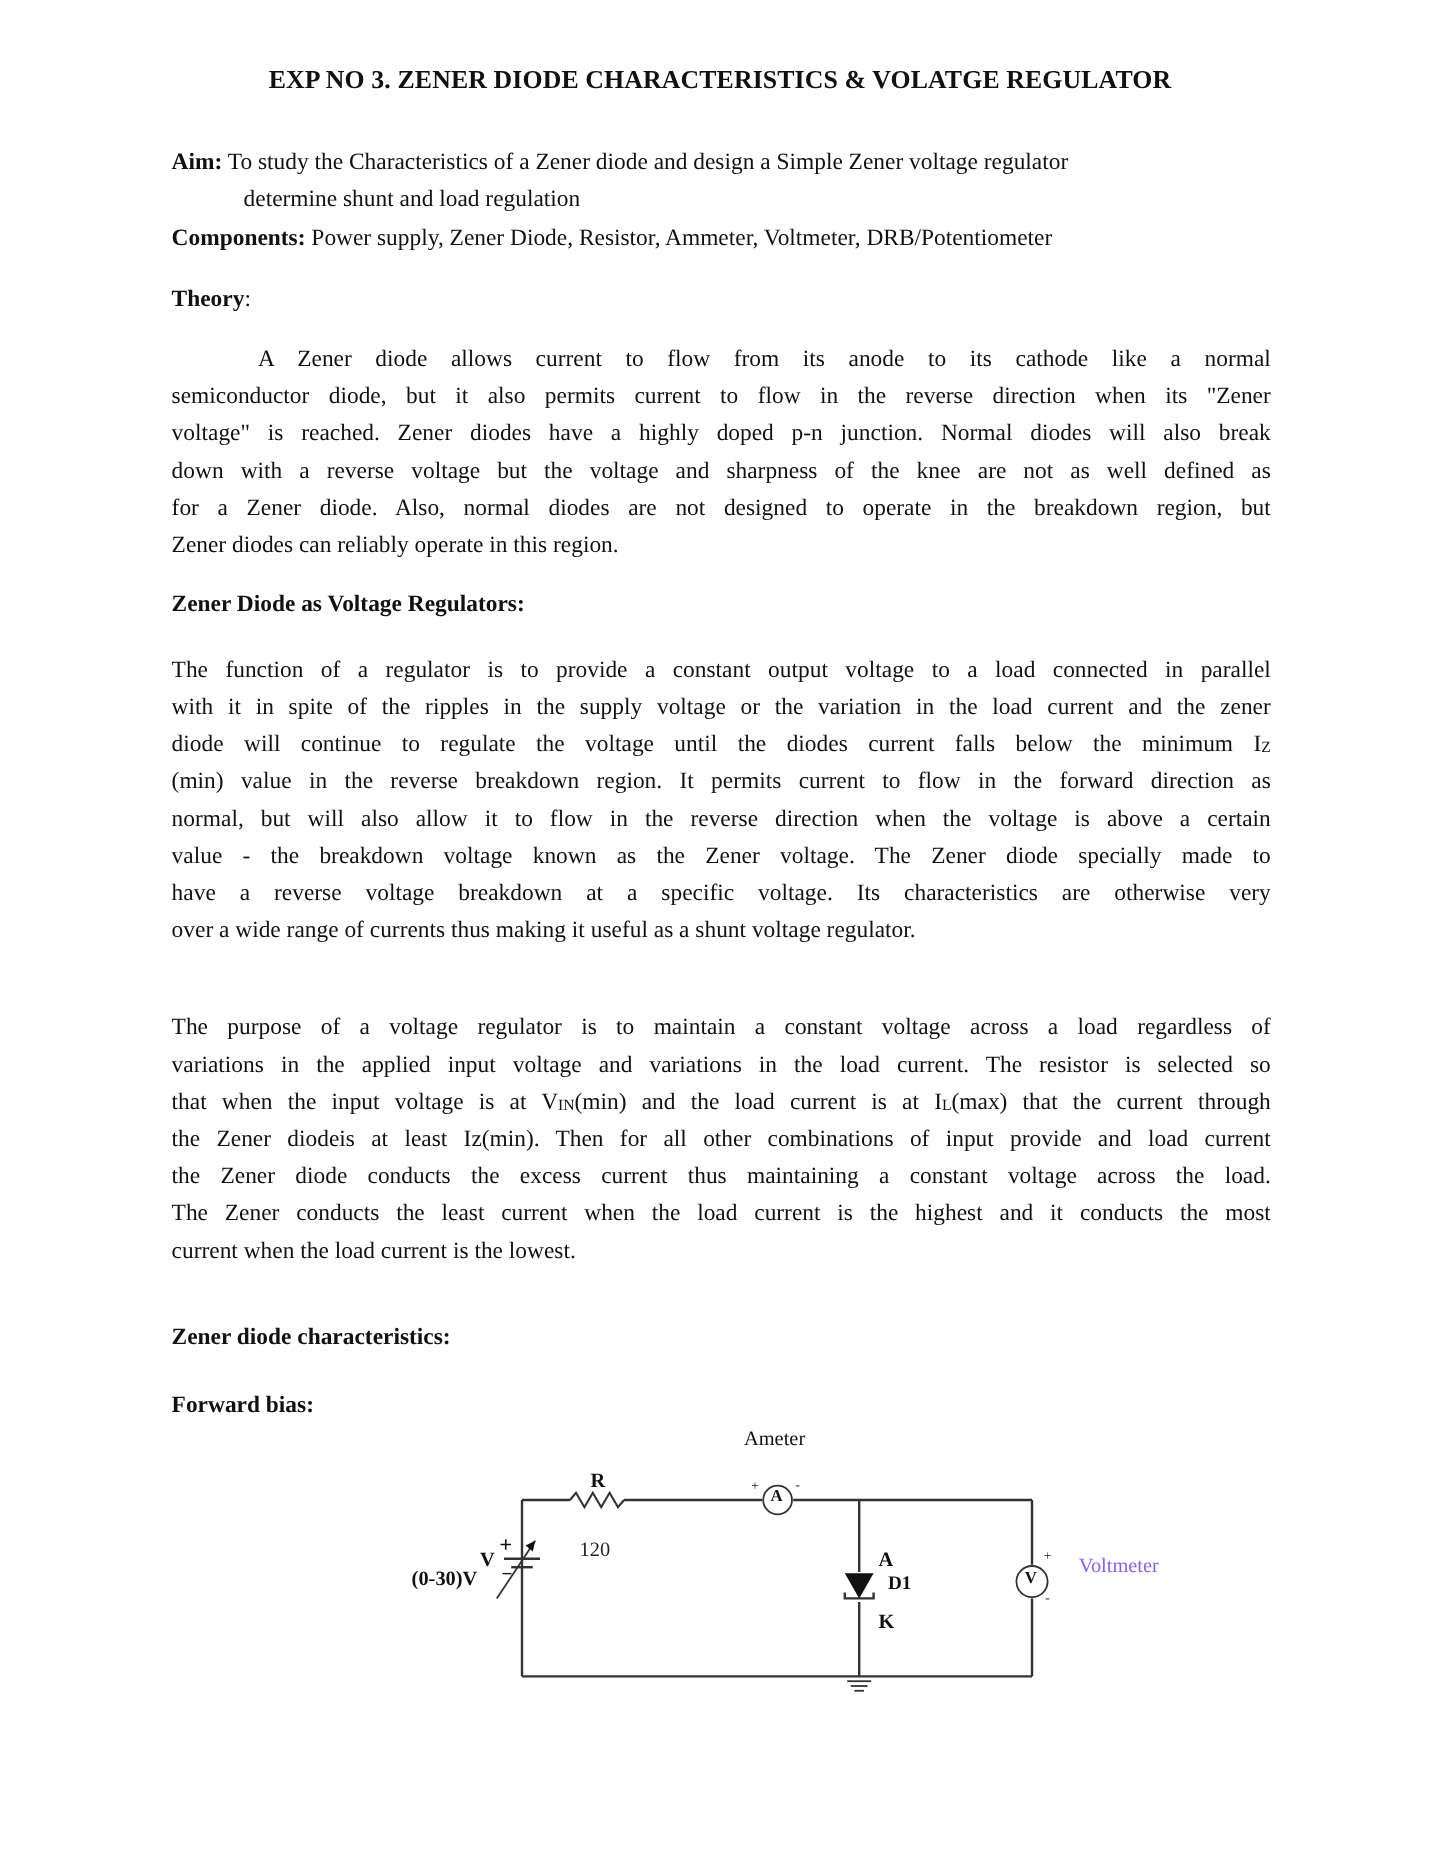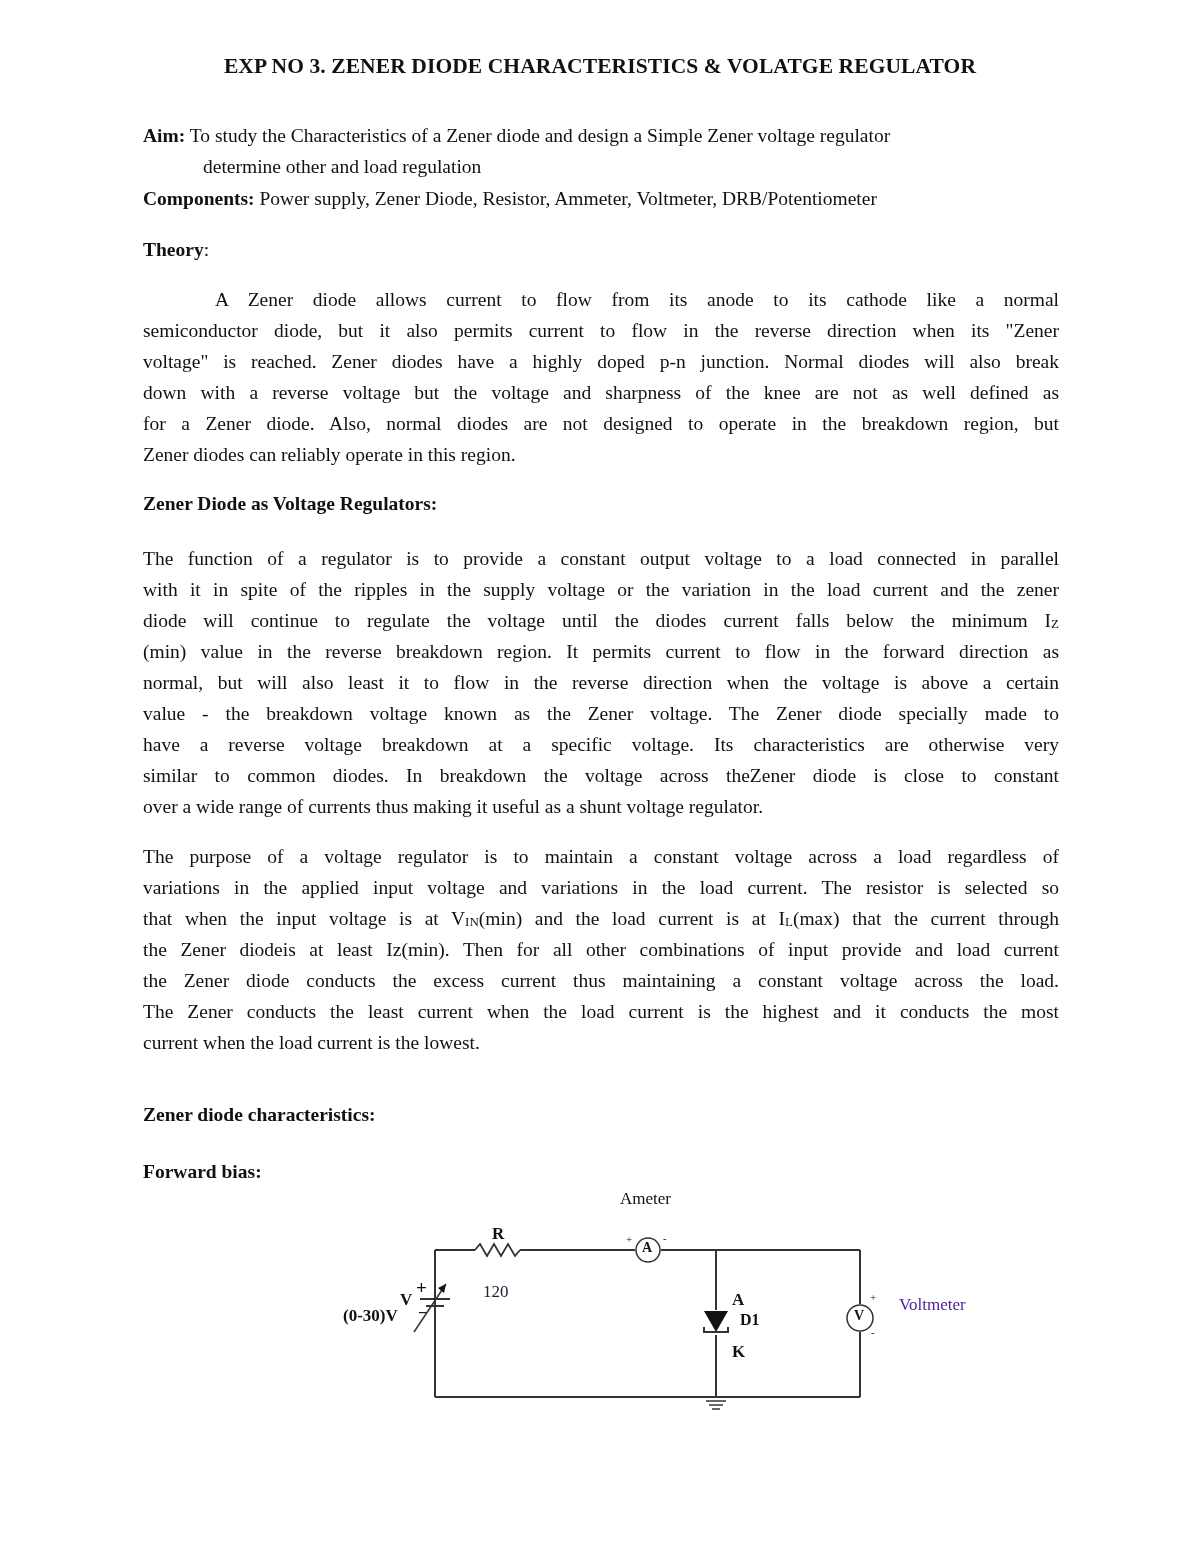--- a/index.html
+++ b/index.html
@@ -30,21 +30,21 @@
 </head>
 <body>
 
 <div class="page">
 
   <div class="title">EXP NO 3. ZENER DIODE CHARACTERISTICS &amp; VOLATGE REGULATOR</div>
 
   <div class="line" style="top:120px;">
     <b>Aim:</b><span> To study the Characteristics of a Zener diode and design a Simple Zener voltage regulator</span>
   </div>
-  <div class="line" style="top:151px; left:203px;">determine other and load regulation</div>
+  <div class="line" style="top:151px; left:203px;">determine shunt and load regulation</div>
 
   <div class="line" style="top:183px;">
     <b>Components:</b><span> Power supply, Zener Diode, Resistor, Ammeter, Voltmeter, DRB/Potentiometer</span>
   </div>
 
   <div class="line" style="top:234px;">
     <b>Theory</b><span>:</span>
   </div>
 
   <div class="para" style="top:284px;">
@@ -56,24 +56,23 @@
     <span class="row last">Zener diodes can reliably operate in this region.</span>
   </div>
 
   <div class="heading" style="top:493px;">Zener Diode as Voltage Regulators:</div>
 
   <div class="para" style="top:543px;">
     <span class="row">The function of a regulator is to provide a constant output voltage to a load connected in parallel</span>
     <span class="row">with it in spite of the ripples in the supply voltage or the variation in the load current and the zener</span>
     <span class="row"><span>diode will continue to regulate the voltage until the diodes current falls below the minimum I</span><sub class="s">Z</sub></span>
     <span class="row">(min) value in the reverse breakdown region. It permits current to flow in the forward direction as</span>
-    <span class="row">normal, but will also least it to flow in the reverse direction when the voltage is above a certain</span>
+    <span class="row">normal, but will also allow it to flow in the reverse direction when the voltage is above a certain</span>
     <span class="row">value - the breakdown voltage known as the Zener voltage. The Zener diode specially made to</span>
     <span class="row">have a reverse voltage breakdown at a specific voltage.  Its characteristics are otherwise very</span>
-    <span class="row">similar to common diodes. In breakdown the voltage across theZener diode is close to constant</span>
     <span class="row last">over a wide range of currents thus making it useful as a shunt voltage regulator.</span>
   </div>
 
   <div class="para" style="top:841px;">
     <span class="row">The purpose of a voltage regulator is to maintain a constant voltage across a load regardless of</span>
     <span class="row">variations in the applied input voltage and variations in the load current. The resistor is selected so</span>
     <span class="row"><span>that when the input voltage is at V</span><sub class="s">IN</sub><span>(min) and the load current is at I</span><sub class="s">L</sub><span>(max) that the current through</span></span>
     <span class="row">the Zener diodeis at least Iz(min). Then for all other combinations of input provide and load current</span>
     <span class="row">the Zener diode conducts the excess current thus maintaining a constant voltage across the load.</span>
     <span class="row">The Zener conducts the least current when the load current is the highest and it conducts the most</span>
@@ -141,16 +140,16 @@
     <span class="dlabel bold" style="left:13px; top:126px;">(0-30)V</span>
     <span class="dlabel bold" style="left:88px; top:124px; font-size:16px;">−</span>
 
     <span class="dlabel bold" style="left:402px; top:110px;">A</span>
     <span class="dlabel bold" style="left:410px; top:131px; font-size:16px;">D1</span>
     <span class="dlabel bold" style="left:402px; top:162px;">K</span>
 
     <span class="dlabel bold" style="left:524px; top:128px; font-size:14px;">V</span>
     <span class="dlabel" style="left:540px; top:111px; font-size:11px;">+</span>
     <span class="dlabel" style="left:541px; top:146px; font-size:11px;">-</span>
-    <span class="dlabel" style="left:569px; top:115px; color:#4c1d95;">Voltmeter</span>
+    <span class="dlabel" style="left:569px; top:115px; color:#8b5cf6;">Voltmeter</span>
   </div>
 
 </div>
 
 </body></html>

